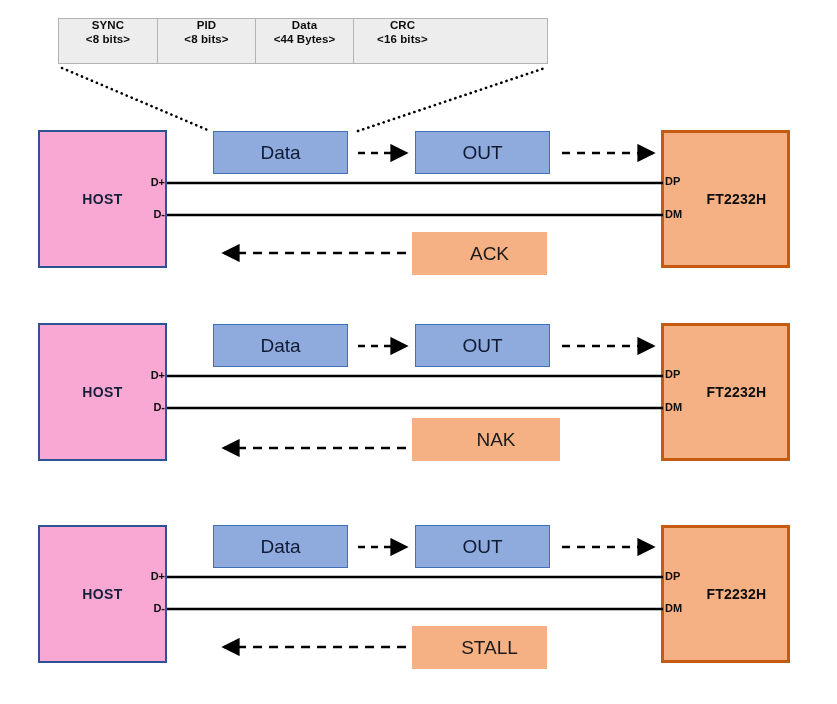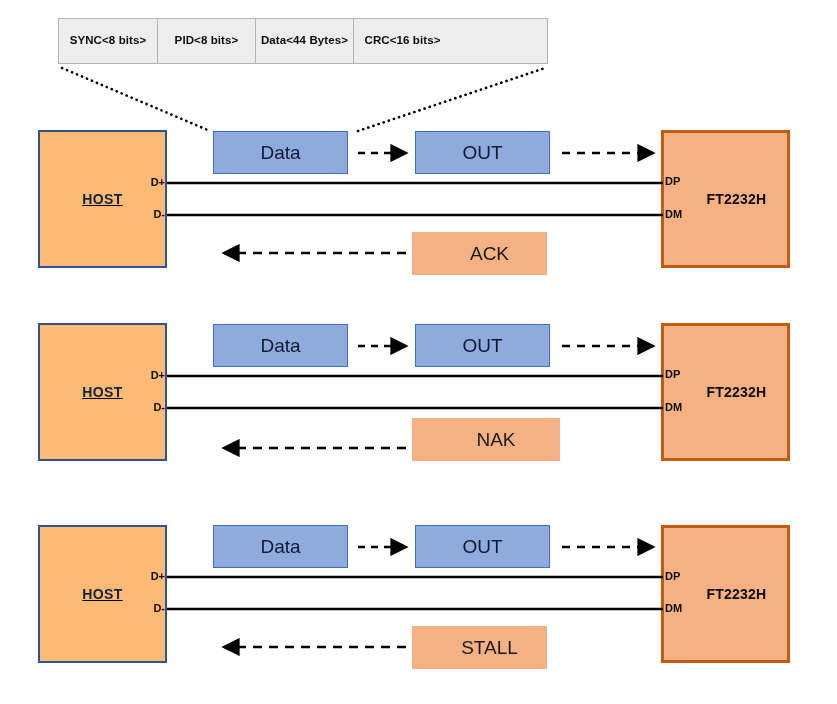--- a/index.html
+++ b/index.html
@@ -31,23 +31,23 @@
     display: flex;
     border: 1px solid #b3b3b3;
     box-sizing: border-box;
     background: #ededed;
   }
   .packet-cell {
     flex: 1 1 0;
     border-right: 1px solid #b3b3b3;
     box-sizing: border-box;
     display: flex;
-    flex-direction: row;
+    flex-direction: column;
     align-items: center;
-    justify-content: center;
+    justify-content: flex-start;
     line-height: 1.18;
   }
   .packet-cell:last-child { border-right: none; }
   .packet-cell .pc-name,
   .packet-cell .pc-size {
     font-size: 11.5px;
     font-weight: bold;
     color: #0d0d0d;
     letter-spacing: .1px;
   }
@@ -60,23 +60,22 @@
 
   
   .box {
     position: absolute;
     box-sizing: border-box;
     display: flex;
     align-items: center;
     justify-content: center;
   }
   .box-host {
-    background: #fdba74;
+    background: #f9a8d4;
     border: 2px solid #2E5395;
-    text-decoration: underline;
   }
   .box-host .lbl {
     font-size: 14px;
     font-weight: bold;
     color: #15213b;
     letter-spacing: .4px;
   }
   .box-chip {
     background: #F5B183;
     border: 3px solid #C55A11;

